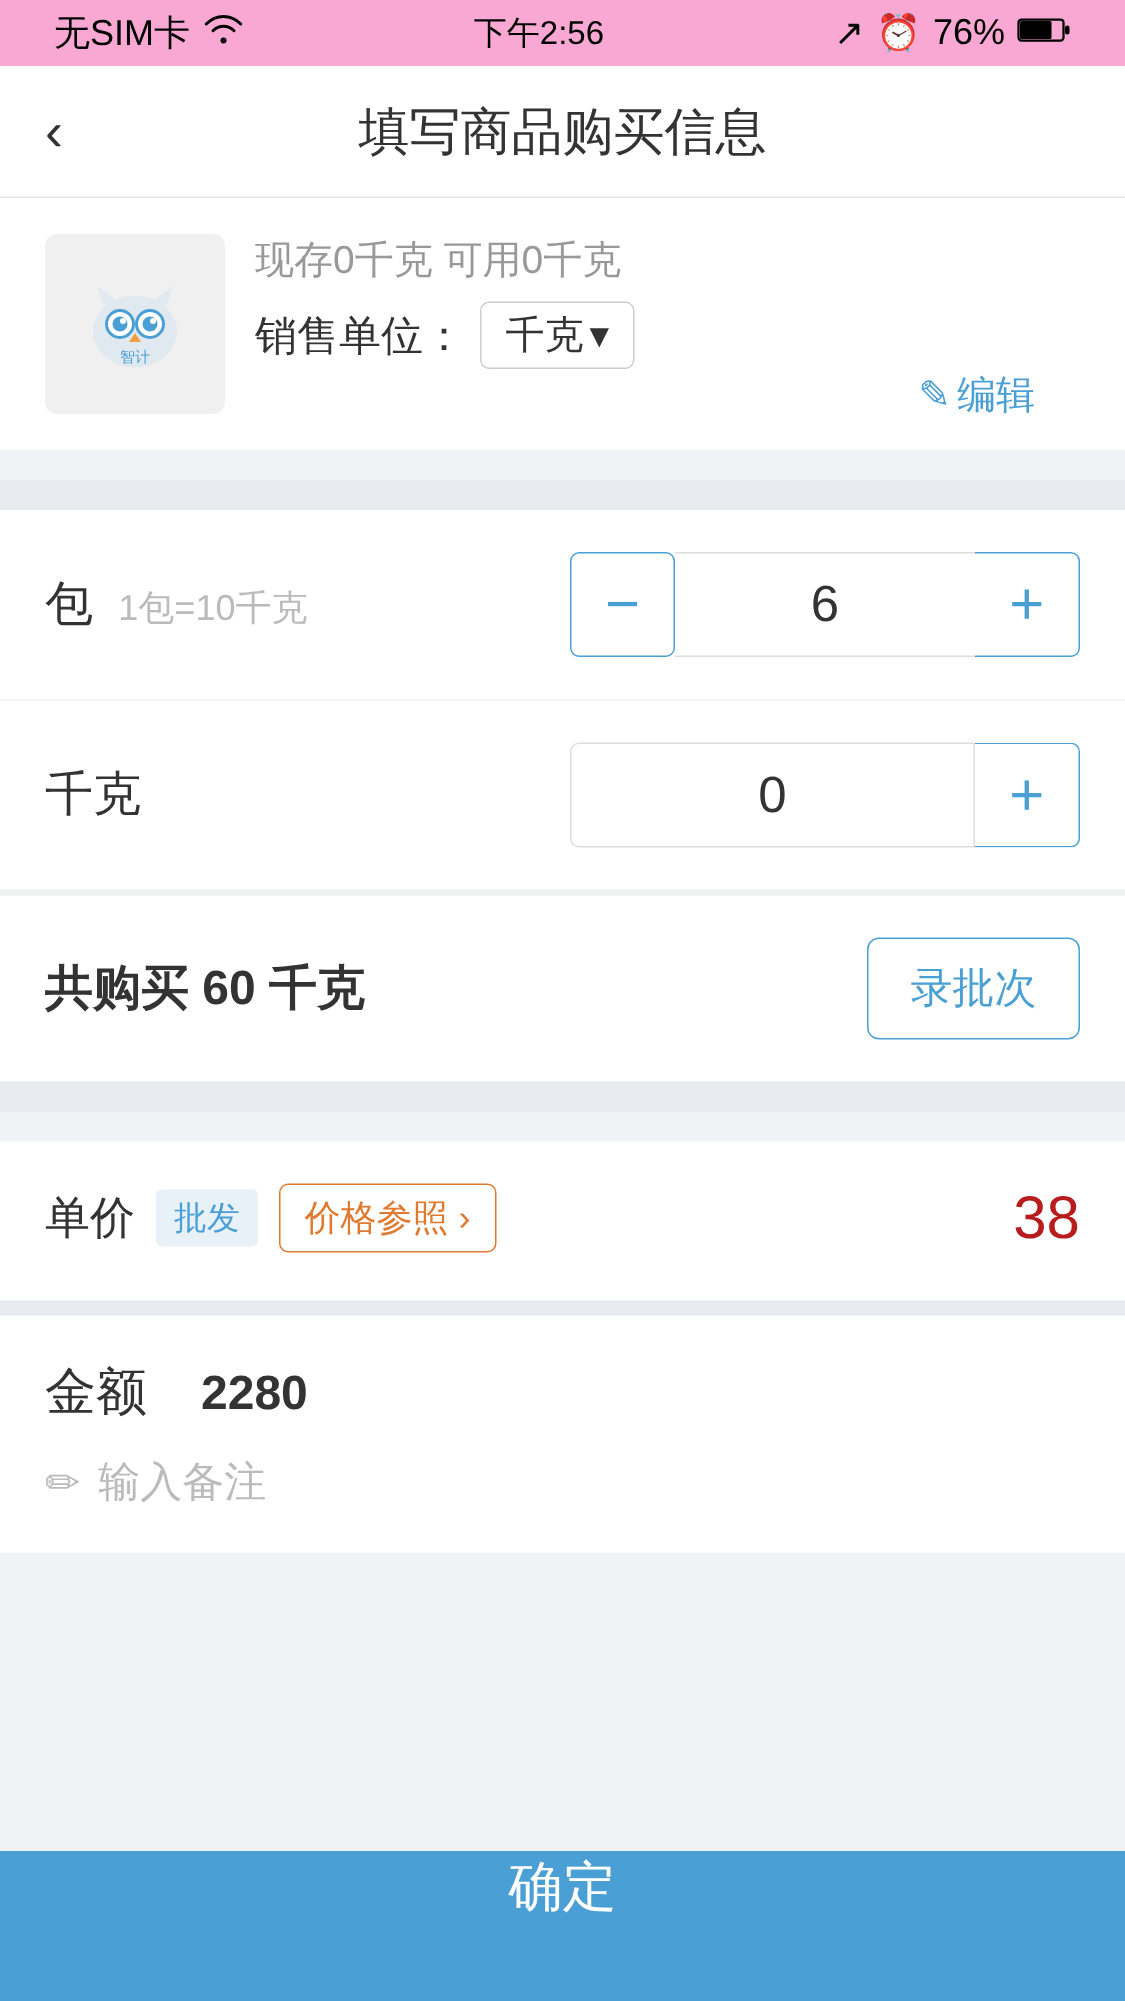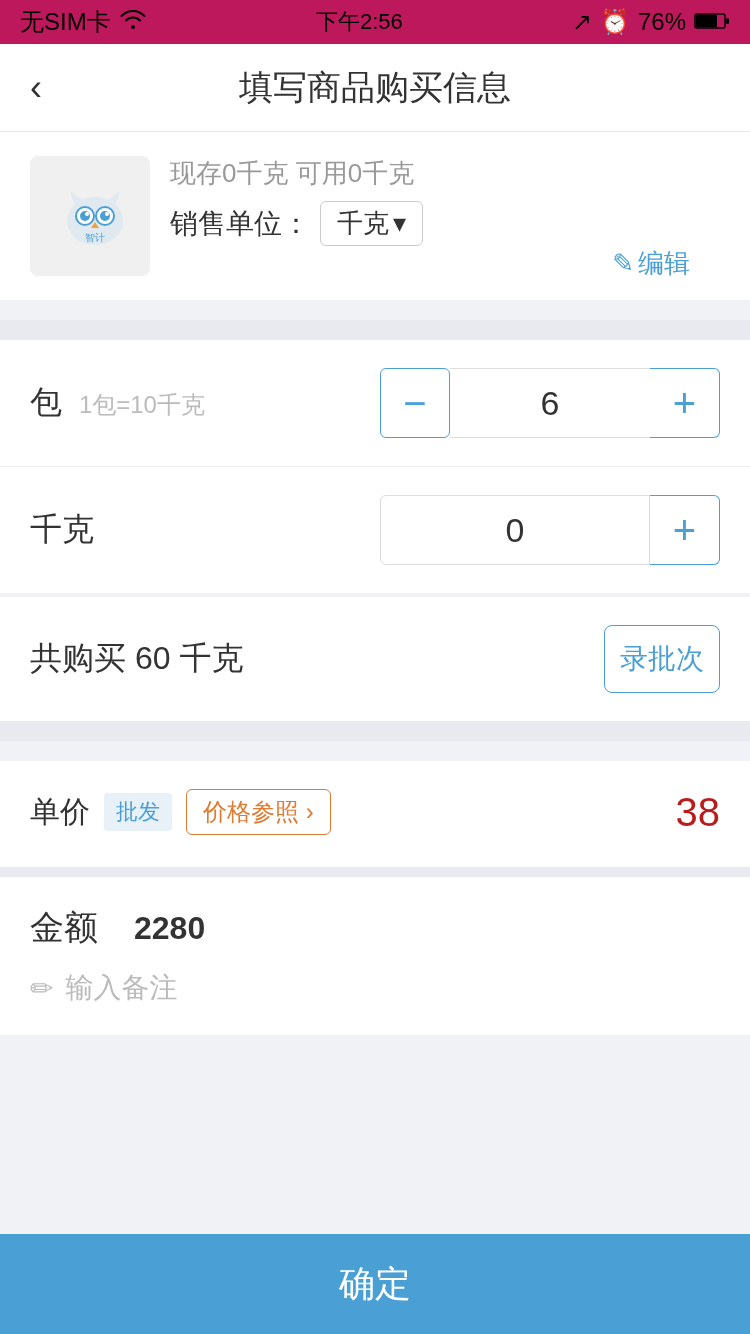--- a/index.html
+++ b/index.html
@@ -10,25 +10,25 @@
       font-family: -apple-system, "PingFang SC", "Helvetica Neue", sans-serif;
       background: #f0f2f5;
       font-size: 28px;
       position: relative;
     }
 
     
     .status-bar {
       width: 750px;
       height: 44px;
-      background: #be185d;
+      background: #f9a8d4;
       display: flex;
       align-items: center;
       justify-content: space-between;
-      padding: 0 20px;
+      padding: 0 36px;
       font-size: 24px;
       color: #000;
     }
     .status-left { display: flex; align-items: center; gap: 8px; }
     .status-center { font-size: 22px; font-weight: 500; }
     .status-right { display: flex; align-items: center; gap: 8px; font-size: 24px; }
 
     
     .nav-bar {
       width: 750px;
@@ -198,25 +198,26 @@
       background: #fff;
       padding: 28px 30px;
       display: flex;
       align-items: center;
       justify-content: space-between;
       border-top: 1px solid #f0f0f0;
     }
     .total-text {
       font-size: 32px;
       color: #333;
+      font-weight: bold;
     }
     .record-btn {
       border: 1.5px solid #4a9fd4;
       border-radius: 8px;
-      padding: 14px 15px;
+      padding: 14px 28px;
       font-size: 28px;
       color: #4a9fd4;
       background: #fff;
       cursor: pointer;
     }
 
     
     .price-section {
       background: #fff;
       margin-top: 20px;
@@ -294,37 +295,37 @@
 
     
     .confirm-bar {
       position: fixed;
       bottom: 0;
       left: 0;
       width: 750px;
       height: 100px;
       background: #4a9fd4;
       display: flex;
-      align-items: center;
+      align-items: flex-start;
       justify-content: center;
       cursor: pointer;
     }
     .confirm-btn-text {
       font-size: 36px;
       color: #fff;
       font-weight: 500;
     }
 
     
     .owl-logo {
       width: 80px;
       height: 80px;
       display: flex;
       align-items: center;
-      justify-content: flex-end;
+      justify-content: center;
       color: #4a9fd4;
       font-size: 48px;
     }
   </style>
 </head>
 <body>
 
 <div class="status-bar">
   <div class="status-left">
     <span>无SIM卡</span>

